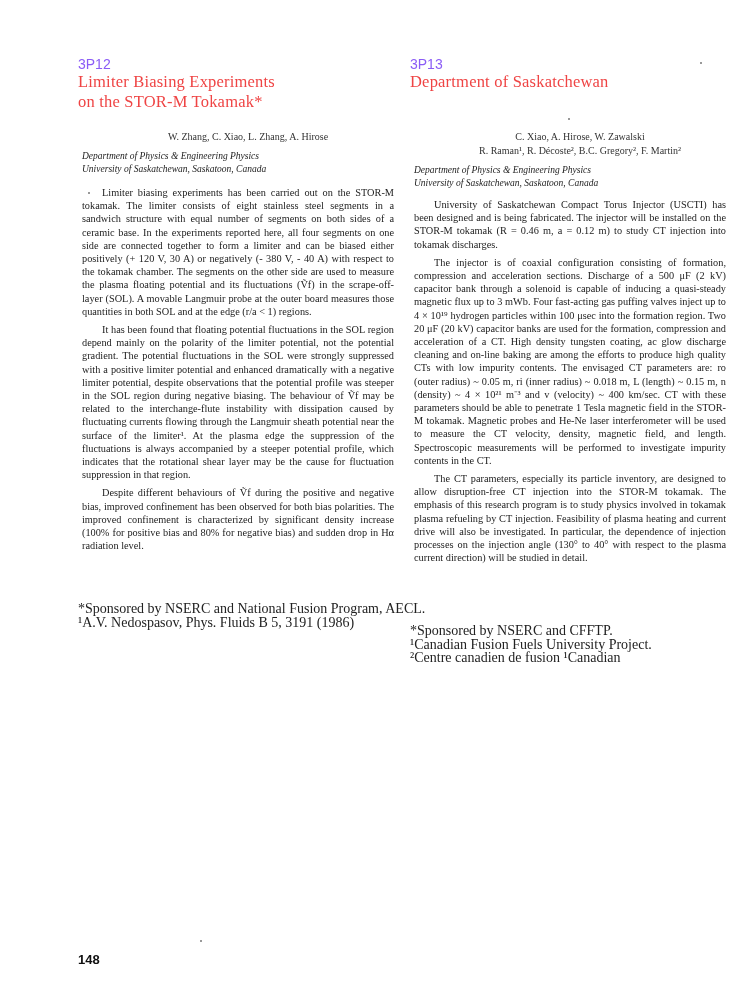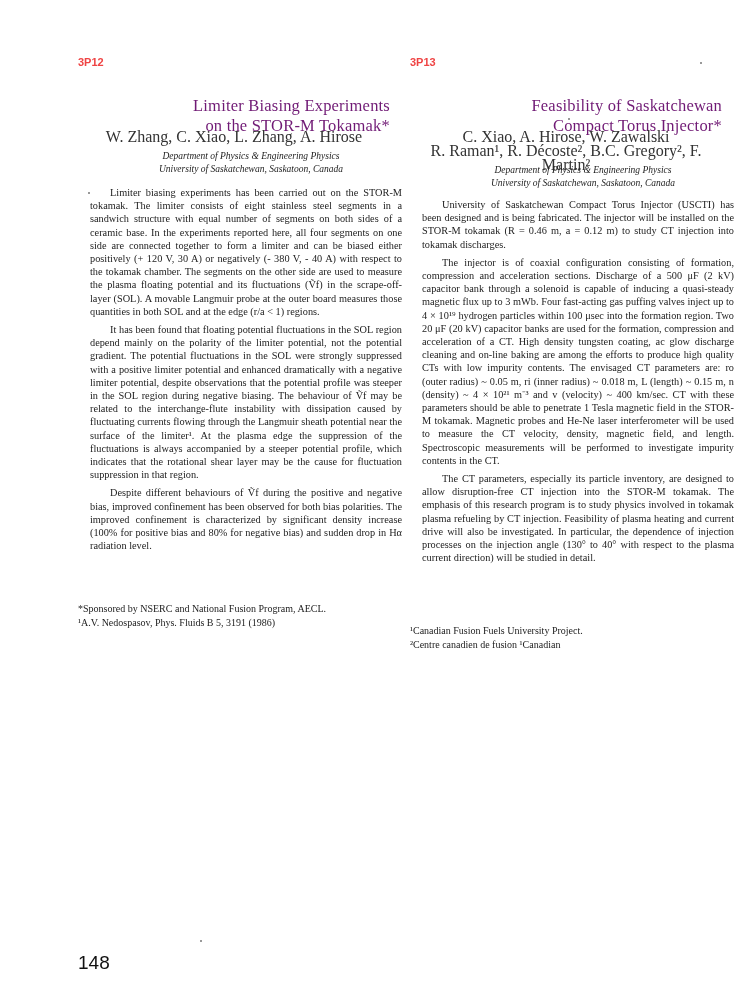--- a/index.html
+++ b/index.html
@@ -1,28 +1,28 @@
 <!DOCTYPE html>
 <html><head>
   <meta charset="utf-8">
   <style>
     html, body { margin: 0; padding: 0; background: #ffffff; }
     body { width: 755px; height: 1000px; position: relative; overflow: hidden; font-family: "DejaVu Serif", "Liberation Serif", serif; color: #1a1a1a; }
     .col { position: absolute; top: 0; width: 312px; }
     .col-left { left: 78px; }
     .col-right { left: 410px; }
-    .code { position: absolute; top: 56px; font-family: "Liberation Sans", sans-serif; font-weight: bold; font-size: 11px; color: #ef4444; }
-    .title { position: absolute; top: 96px; left: 0; width: 312px; text-align: right; font-family: "Liberation Serif", serif; font-size: 16.5px; line-height: 20px; color: #701a75; letter-spacing: 0.2px; }
-    .authors { position: absolute; left: 0; width: 312px; text-align: center; font-family: "Liberation Serif", serif; font-size: 16px; line-height: 14px; color: #333; }
-    .affil { position: absolute; left: 17px; width: 312px; text-align: center; font-family: "Liberation Serif", serif; font-style: italic; font-size: 9.5px; line-height: 13px; color: #222; }
-    .body { position: absolute; left: 12px; width: 312px; font-family: "Liberation Serif", serif; font-size: 10.3px; line-height: 13.2px; color: #222; text-align: justify; }
+    .code { position: absolute; top: 56px; font-family: "Liberation Sans", sans-serif; font-weight: normal; font-size: 14px; color: #8b5cf6; }
+    .title { position: absolute; top: 72px; left: 0; width: 312px; text-align: left; font-family: "Liberation Serif", serif; font-size: 16.5px; line-height: 20px; color: #ef4444; letter-spacing: 0.2px; }
+    .authors { position: absolute; left: 14px; width: 312px; text-align: center; font-family: "Liberation Serif", serif; font-size: 10px; line-height: 14px; color: #333; }
+    .affil { position: absolute; left: 4px; width: 312px; font-family: "Liberation Serif", serif; font-style: italic; font-size: 9.5px; line-height: 13px; color: #222; }
+    .body { position: absolute; left: 4px; width: 312px; font-family: "Liberation Serif", serif; font-size: 10.3px; line-height: 13.2px; color: #222; text-align: justify; }
     .body p { margin: 0 0 5px 0; text-indent: 20px; }
-    .foot { position: absolute; left: 0; width: 312px; font-family: "Liberation Serif", serif; font-size: 10px; line-height: 13.5px; color: #222; }
+    .foot { position: absolute; left: 0; width: 312px; font-family: "Liberation Serif", serif; font-size: 14px; line-height: 13.5px; color: #222; }
     .foot div { white-space: nowrap; }
-    .pagenum { position: absolute; left: 78px; top: 952px; font-family: "Liberation Sans", sans-serif; font-weight: normal; font-size: 19px; color: #111; }
+    .pagenum { position: absolute; left: 78px; top: 952px; font-family: "Liberation Sans", sans-serif; font-weight: bold; font-size: 13px; color: #111; }
     .dot { position: absolute; width: 2px; height: 2px; background: #777; border-radius: 1px; }
   </style>
 </head>
 <body>
 
 <div class="col col-left">
   <div class="code">3P12</div>
   <div class="title">
     <div>Limiter Biasing Experiments</div>
     <div>on the STOR-M Tokamak*</div>
@@ -39,37 +39,37 @@
   </div>
   <div class="foot" style="top:602px;">
     <div>*Sponsored by NSERC and National Fusion Program, AECL.</div>
     <div>¹A.V. Nedospasov, Phys. Fluids B 5, 3191 (1986)</div>
   </div>
 </div>
 
 <div class="col col-right">
   <div class="code">3P13</div>
   <div class="title">
-    <div>Feasibility of Saskatchewan</div>
-    <div>Compact Torus Injector*</div>
+    <div>Department of Saskatchewan</div>
   </div>
   <div class="authors" style="top:130px;">
     <div>C. Xiao, A. Hirose, W. Zawalski</div>
     <div>R. Raman¹, R. Décoste², B.C. Gregory², F. Martin²</div>
   </div>
   <div class="affil" style="top:164px;">
     <div>Department of Physics &amp; Engineering Physics</div>
     <div>University of Saskatchewan, Saskatoon, Canada</div>
   </div>
   <div class="body" style="top:198px;">
     <p>University of Saskatchewan Compact Torus Injector (USCTI) has been designed and is being fabricated. The injector will be installed on the STOR-M tokamak (R = 0.46 m, a = 0.12 m) to study CT injection into tokamak discharges.</p>
     <p>The injector is of coaxial configuration consisting of formation, compression and acceleration sections. Discharge of a 500 μF (2 kV) capacitor bank through a solenoid is capable of inducing a quasi-steady magnetic flux up to 3 mWb. Four fast-acting gas puffing valves inject up to 4 × 10¹⁹ hydrogen particles within 100 μsec into the formation region. Two 20 μF (20 kV) capacitor banks are used for the formation, compression and acceleration of a CT. High density tungsten coating, ac glow discharge cleaning and on-line baking are among the efforts to produce high quality CTs with low impurity contents. The envisaged CT parameters are: ro (outer radius) ~ 0.05 m, ri (inner radius) ~ 0.018 m, L (length) ~ 0.15 m, n (density) ~ 4 × 10²¹ m⁻³ and v (velocity) ~ 400 km/sec. CT with these parameters should be able to penetrate 1 Tesla magnetic field in the STOR-M tokamak. Magnetic probes and He-Ne laser interferometer will be used to measure the CT velocity, density, magnetic field, and length. Spectroscopic measurements will be performed to investigate impurity contents in the CT.</p>
     <p>The CT parameters, especially its particle inventory, are designed to allow disruption-free CT injection into the STOR-M tokamak. The emphasis of this research program is to study physics involved in tokamak plasma refueling by CT injection. Feasibility of plasma heating and current drive will also be investigated. In particular, the dependence of injection processes on the injection angle (130° to 40° with respect to the plasma current direction) will be studied in detail.</p>
   </div>
   <div class="foot" style="top:624px;">
+    <div>*Sponsored by NSERC and CFFTP.</div>
     <div>¹Canadian Fusion Fuels University Project.</div>
     <div>²Centre canadien de fusion ¹Canadian</div>
   </div>
 </div>
 
 <div class="pagenum">148</div>
 
 <div class="dot" style="left:700px; top:62px;"></div>
 <div class="dot" style="left:568px; top:118px;"></div>
 <div class="dot" style="left:88px; top:192px;"></div>

